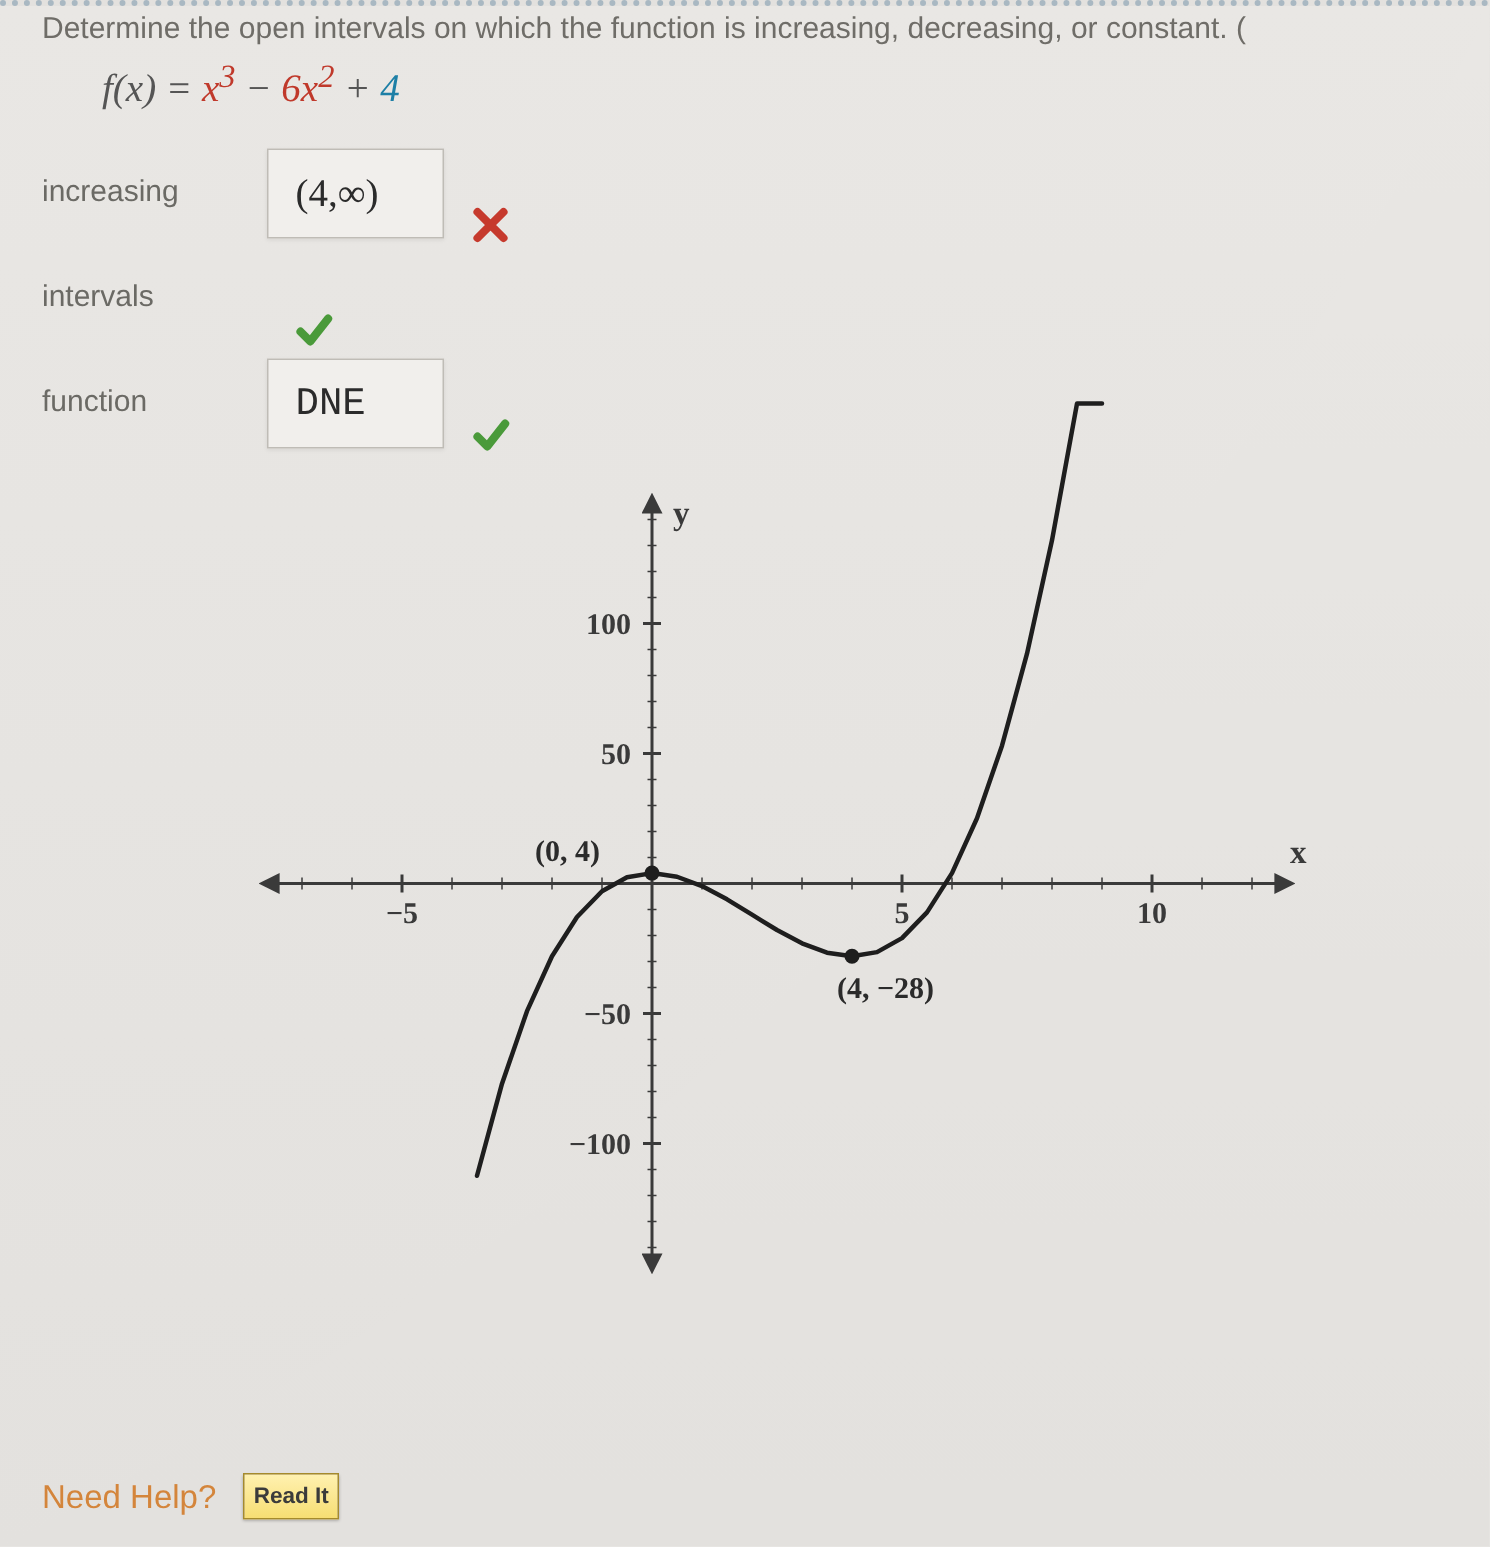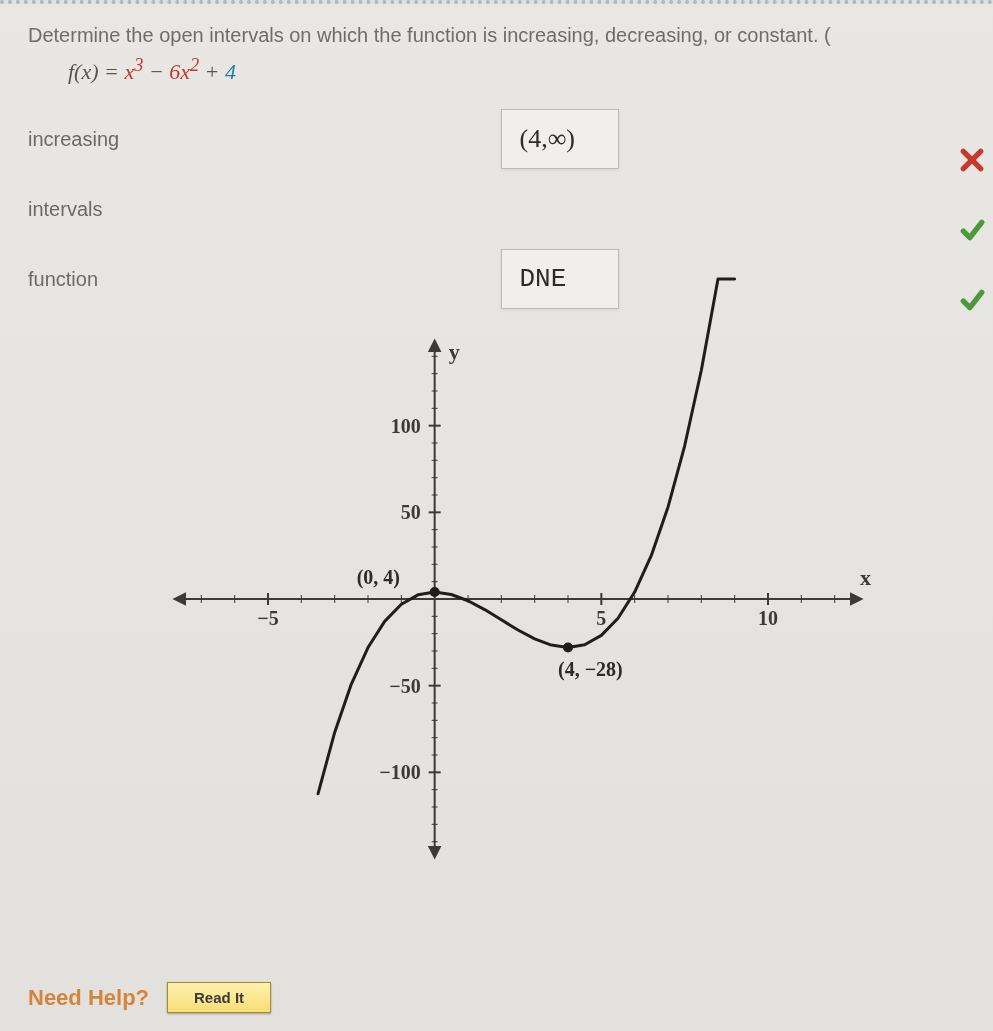--- a/index.html
+++ b/index.html
@@ -6,49 +6,48 @@
   body {
     font-family: Arial, Helvetica, sans-serif;
     background: #e7e5e2;
     color: #4a4844;
     width: 993px;
     height: 1031px;
     position: relative;
     overflow: hidden;
   }
   .container {
-    padding: 20px 10px 10px 28px;
+    padding: 4px 10px 10px 28px;
     background: linear-gradient(180deg, #e9e7e4 0%, #e3e1de 100%);
     border-top: 4px dotted #a9b8c2;
     min-height: 100%;
   }
   .question {
     font-size: 20px;
     color: #6f6d68;
     margin-bottom: 8px;
     font-weight: 500;
   }
   .function {
-    font-size: 22px;
+    font-size: 26px;
     color: #555;
     margin-left: 40px;
     margin-bottom: 24px;
     font-style: italic;
     font-family: "Times New Roman", serif;
   }
   .function .x3 { color: #c0392b; }
   .function .six { color: #c0392b; }
   .function .x2 { color: #c0392b; }
   .function .four { color: #1d7fa6; }
   .rows { margin-top: 20px; }
   .row {
     display: flex;
     align-items: center;
     margin-bottom: 26px;
-    justify-content: space-between;
   }
   .row .label {
     width: 150px;
     font-size: 20px;
     color: #6b6a65;
   }
   .answer-box {
     border: 1px solid #bfbcb6;
     background: #f1efec;
     padding: 14px 18px;
@@ -72,27 +71,27 @@
   .help-row {
     position: absolute;
     left: 28px;
     bottom: 18px;
     display: flex;
     align-items: center;
     gap: 18px;
   }
   .need-help {
     color: #d4853b;
-    font-weight: 700;
+    font-weight: 400;
     font-size: 22px;
   }
   .read-it {
     background: linear-gradient(#fff1b0, #f7de73);
     border: 1px solid #a58a2c;
-    padding: 6px 26px;
+    padding: 6px 6px;
     font-size: 15px;
     font-weight: 700;
     color: #3b3b3b;
     cursor: pointer;
     box-shadow: 0 1px 2px rgba(0,0,0,.3);
   }
 </style>
 </head>
 <body>
 

